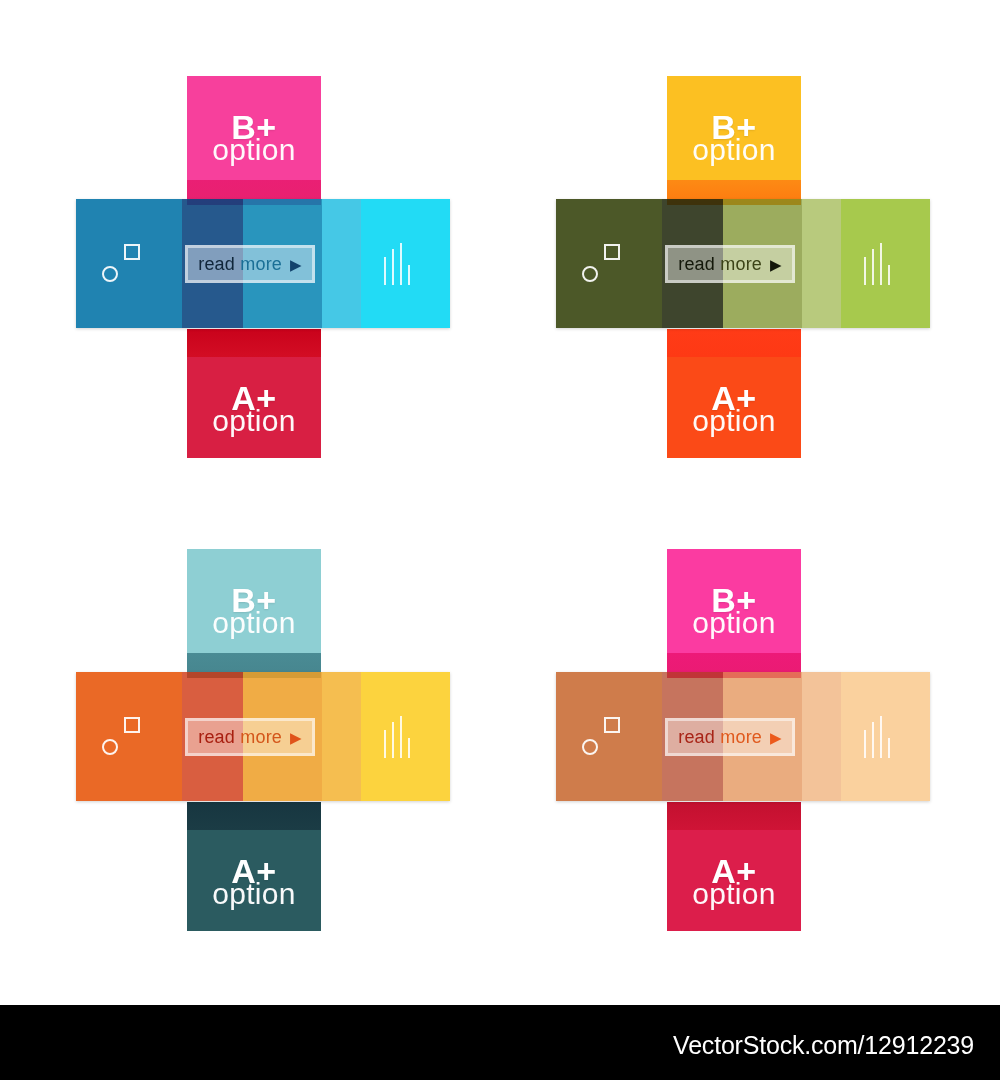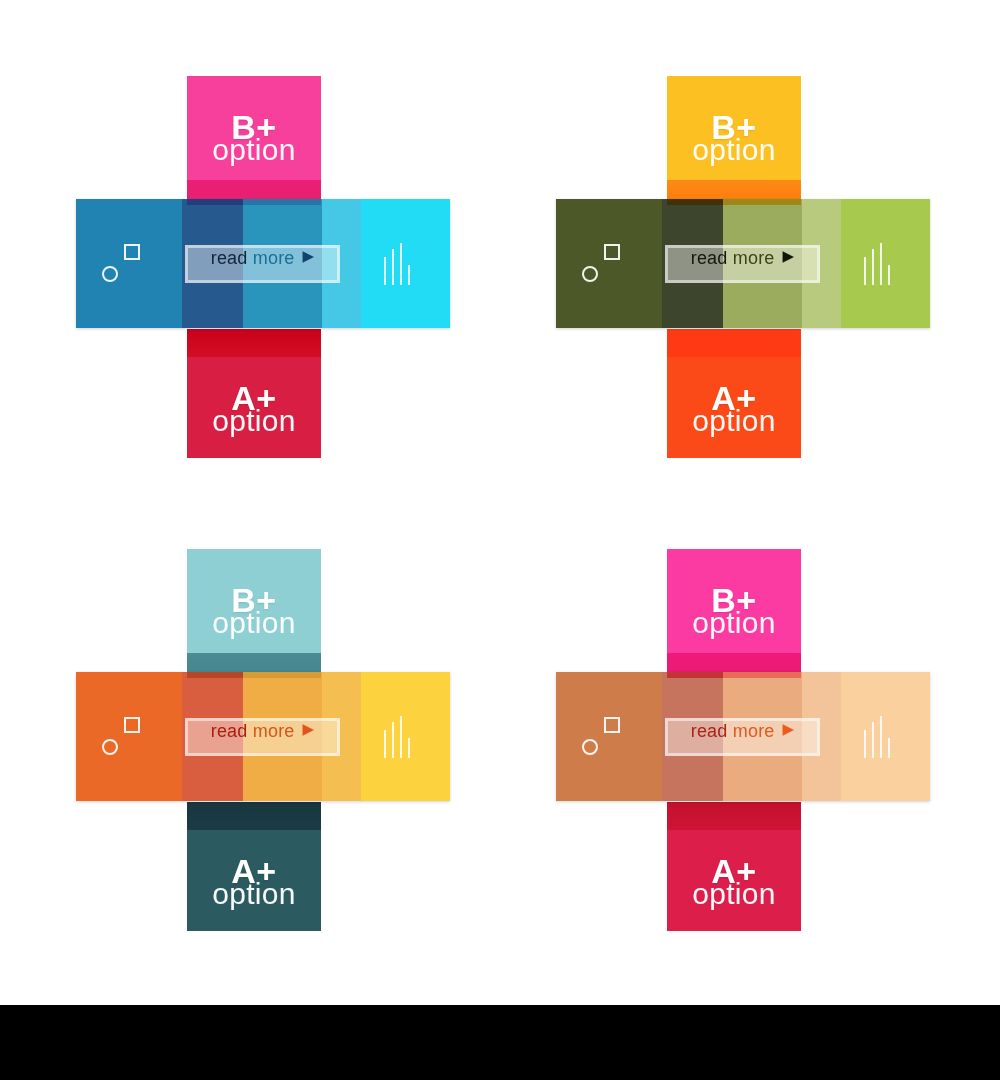--- a/index.html
+++ b/index.html
@@ -66,25 +66,25 @@
     position:absolute;bottom:0;width:2px;background:rgba(255,255,255,.85);
     display:block;
   }
   .ico-bars i:nth-child(1){left:2px; height:28px;}
   .ico-bars i:nth-child(2){left:10px;height:36px;}
   .ico-bars i:nth-child(3){left:18px;height:42px;}
   .ico-bars i:nth-child(4){left:26px;height:20px;}
 
   
   .readmore{
-    position:absolute;left:109px;top:46px;width:155px;height:38px;
+    position:absolute;left:109px;top:46px;width:130px;height:38px;
     background:rgba(255,255,255,.42);
     border:3px solid rgba(255,255,255,.52);
     box-sizing:border-box;
-    display:flex;align-items:flex-start;justify-content:center;
+    display:flex;align-items:center;justify-content:center;
     font-size:18px;font-weight:500;letter-spacing:.2px;
     white-space:nowrap;
   }
   .readmore .tri{font-size:15px;margin-left:8px;line-height:1;}
 
   
   #b1 .v-top     {background:#f7409c;}
   #b1 .v-topband {background:linear-gradient(#ea1f74,#e8216f);}
   #b1 .v-botband {background:linear-gradient(#c9021b,#d30d24);}
   #b1 .v-bot     {background:#d81f43;}
@@ -306,13 +306,14 @@
       <div class="readmore">
         <span class="w1">read</span>&nbsp;<span class="w2">more</span>
         <span class="tri">▶</span>
       </div>
     </div>
   </div>
 
 </div>
 
 <div class="footer">
+  <div class="url">VectorStock.com/12912239</div>
 </div>
 
 </body></html>

